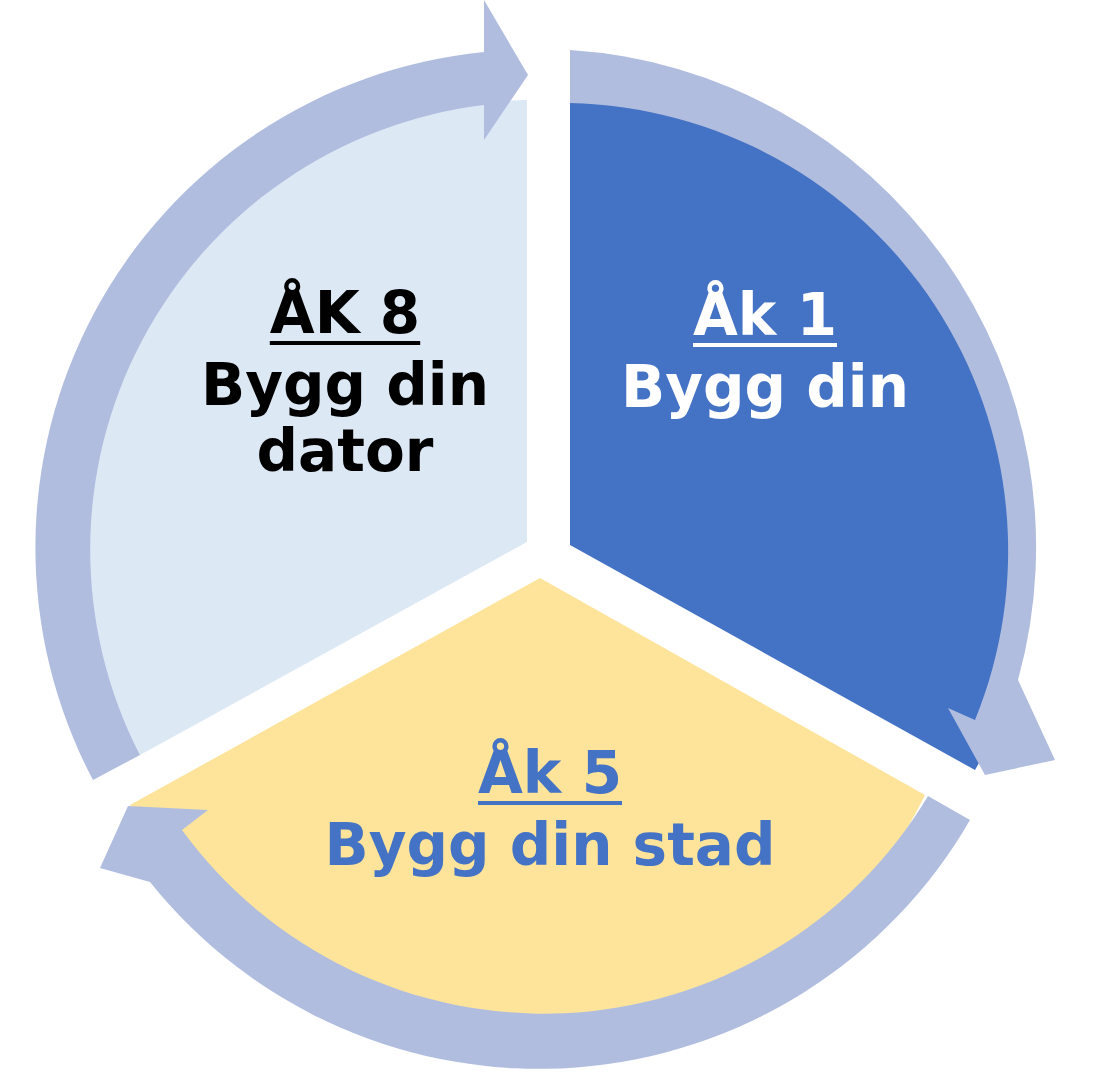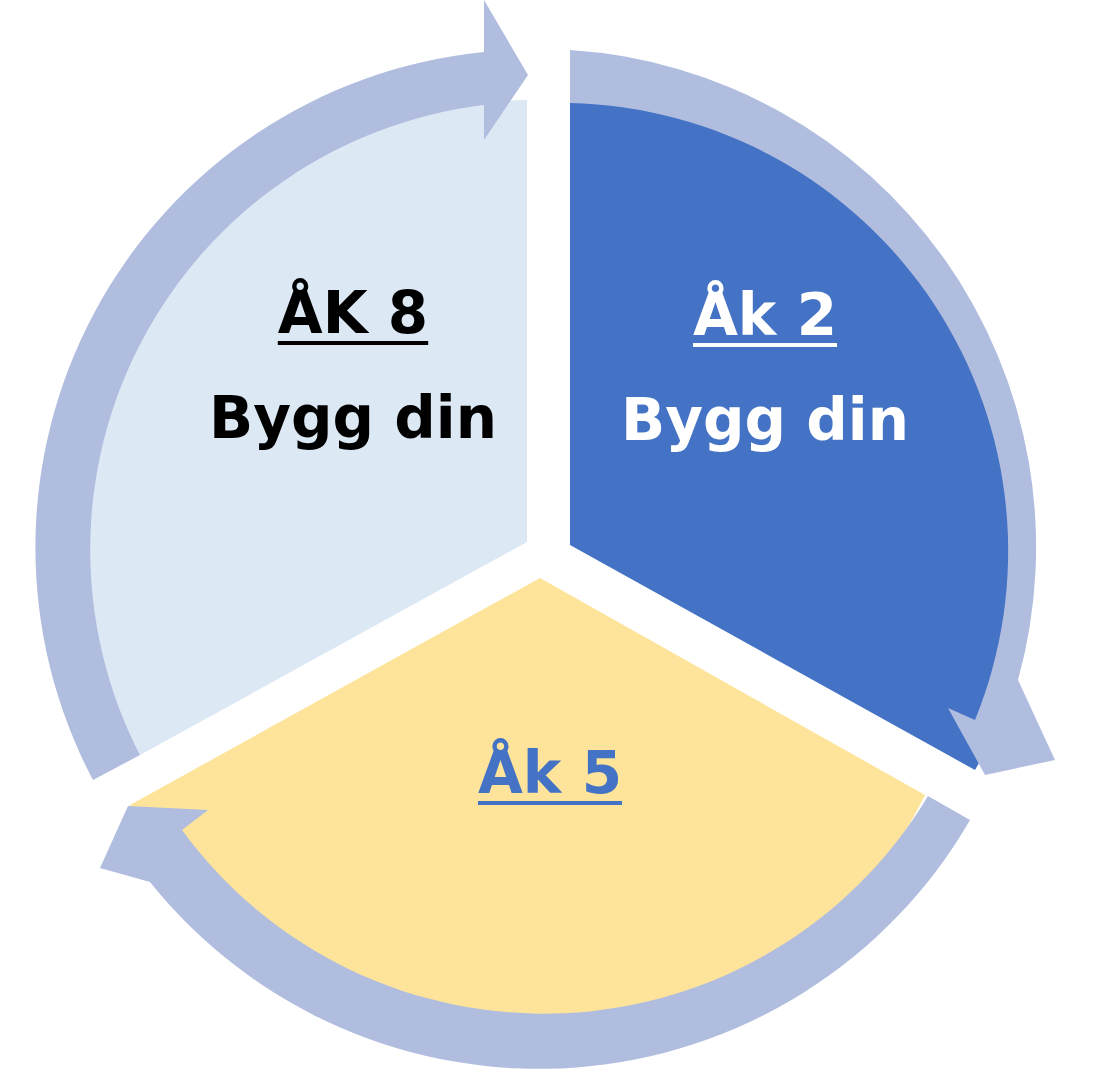--- a/index.html
+++ b/index.html
@@ -1,20 +1,20 @@
 <!DOCTYPE html>
 <html><head>
   <meta charset="utf-8">
   <style>
     html, body { margin: 0; padding: 0; background: #ffffff; }
     body { width: 1110px; height: 1080px; position: relative; overflow: hidden; font-family: "Liberation Sans", sans-serif; }
     svg { position: absolute; left: 0; top: 0; }
     .label { position: absolute; text-align: center; font-family: "DejaVu Sans", sans-serif; font-weight: bold; line-height: 1.15; }
     .heading { text-decoration: underline; text-decoration-thickness: 4px; text-underline-offset: 8px; font-size: 58px; }
-    .body-text { font-size: 58px; margin-top: 38px; }
+    .body-text { font-size: 58px; margin-top: 5px; }
   </style>
 </head>
 <body>
 
 <svg width="1110" height="1080" viewBox="0 0 1110 1080">
 
   <path fill="#4472c4" d="M 570 545 L 570 103 A 445 445 0 0 1 975 770 Z"></path>
 
   <path fill="#dde8f5" d="M 527 542 L 527 100 A 448 448 0 0 0 140 755 Z"></path>
 
@@ -23,25 +23,27 @@
   <g fill="#b0bddf">
 
     <path d="M 570 50 A 498 498 0 0 1 1018 680 L 1055 760 L 985 775 L 948 708 L 975 720 A 448 448 0 0 0 570 103 Z"></path>
 
     <path d="M 970 820 A 498 498 0 0 1 150 882 L 100 868 L 128 806 L 208 810 L 182 830 A 448 448 0 0 0 928 796 Z"></path>
 
     <path d="M 93 780 A 498 498 0 0 1 484 52 L 484 0 L 528 75 L 484 140 L 484 105 A 448 448 0 0 0 140 755 Z"></path>
   </g>
 </svg>
 
-<div class="label" style="left:158px; top:280px; width:390px; color:#000000;">
+<div class="label" style="left:150px; top:280px; width:390px; color:#000000;">
   <div class="heading">ÅK 8</div>
   <div class="body-text">Bygg din</div>
+  <div class="body-text" style="margin-top:0;">dator</div>
 </div>
 
 <div class="label" style="left:575px; top:282px; width:380px; color:#ffffff;">
-  <div class="heading">Åk 2</div>
+  <div class="heading">Åk 1</div>
   <div class="body-text">Bygg din</div>
 </div>
 
 <div class="label" style="left:300px; top:740px; width:500px; color:#4472c4;">
   <div class="heading">Åk 5</div>
+  <div class="body-text">Bygg din stad</div>
 </div>
 
 </body></html>

